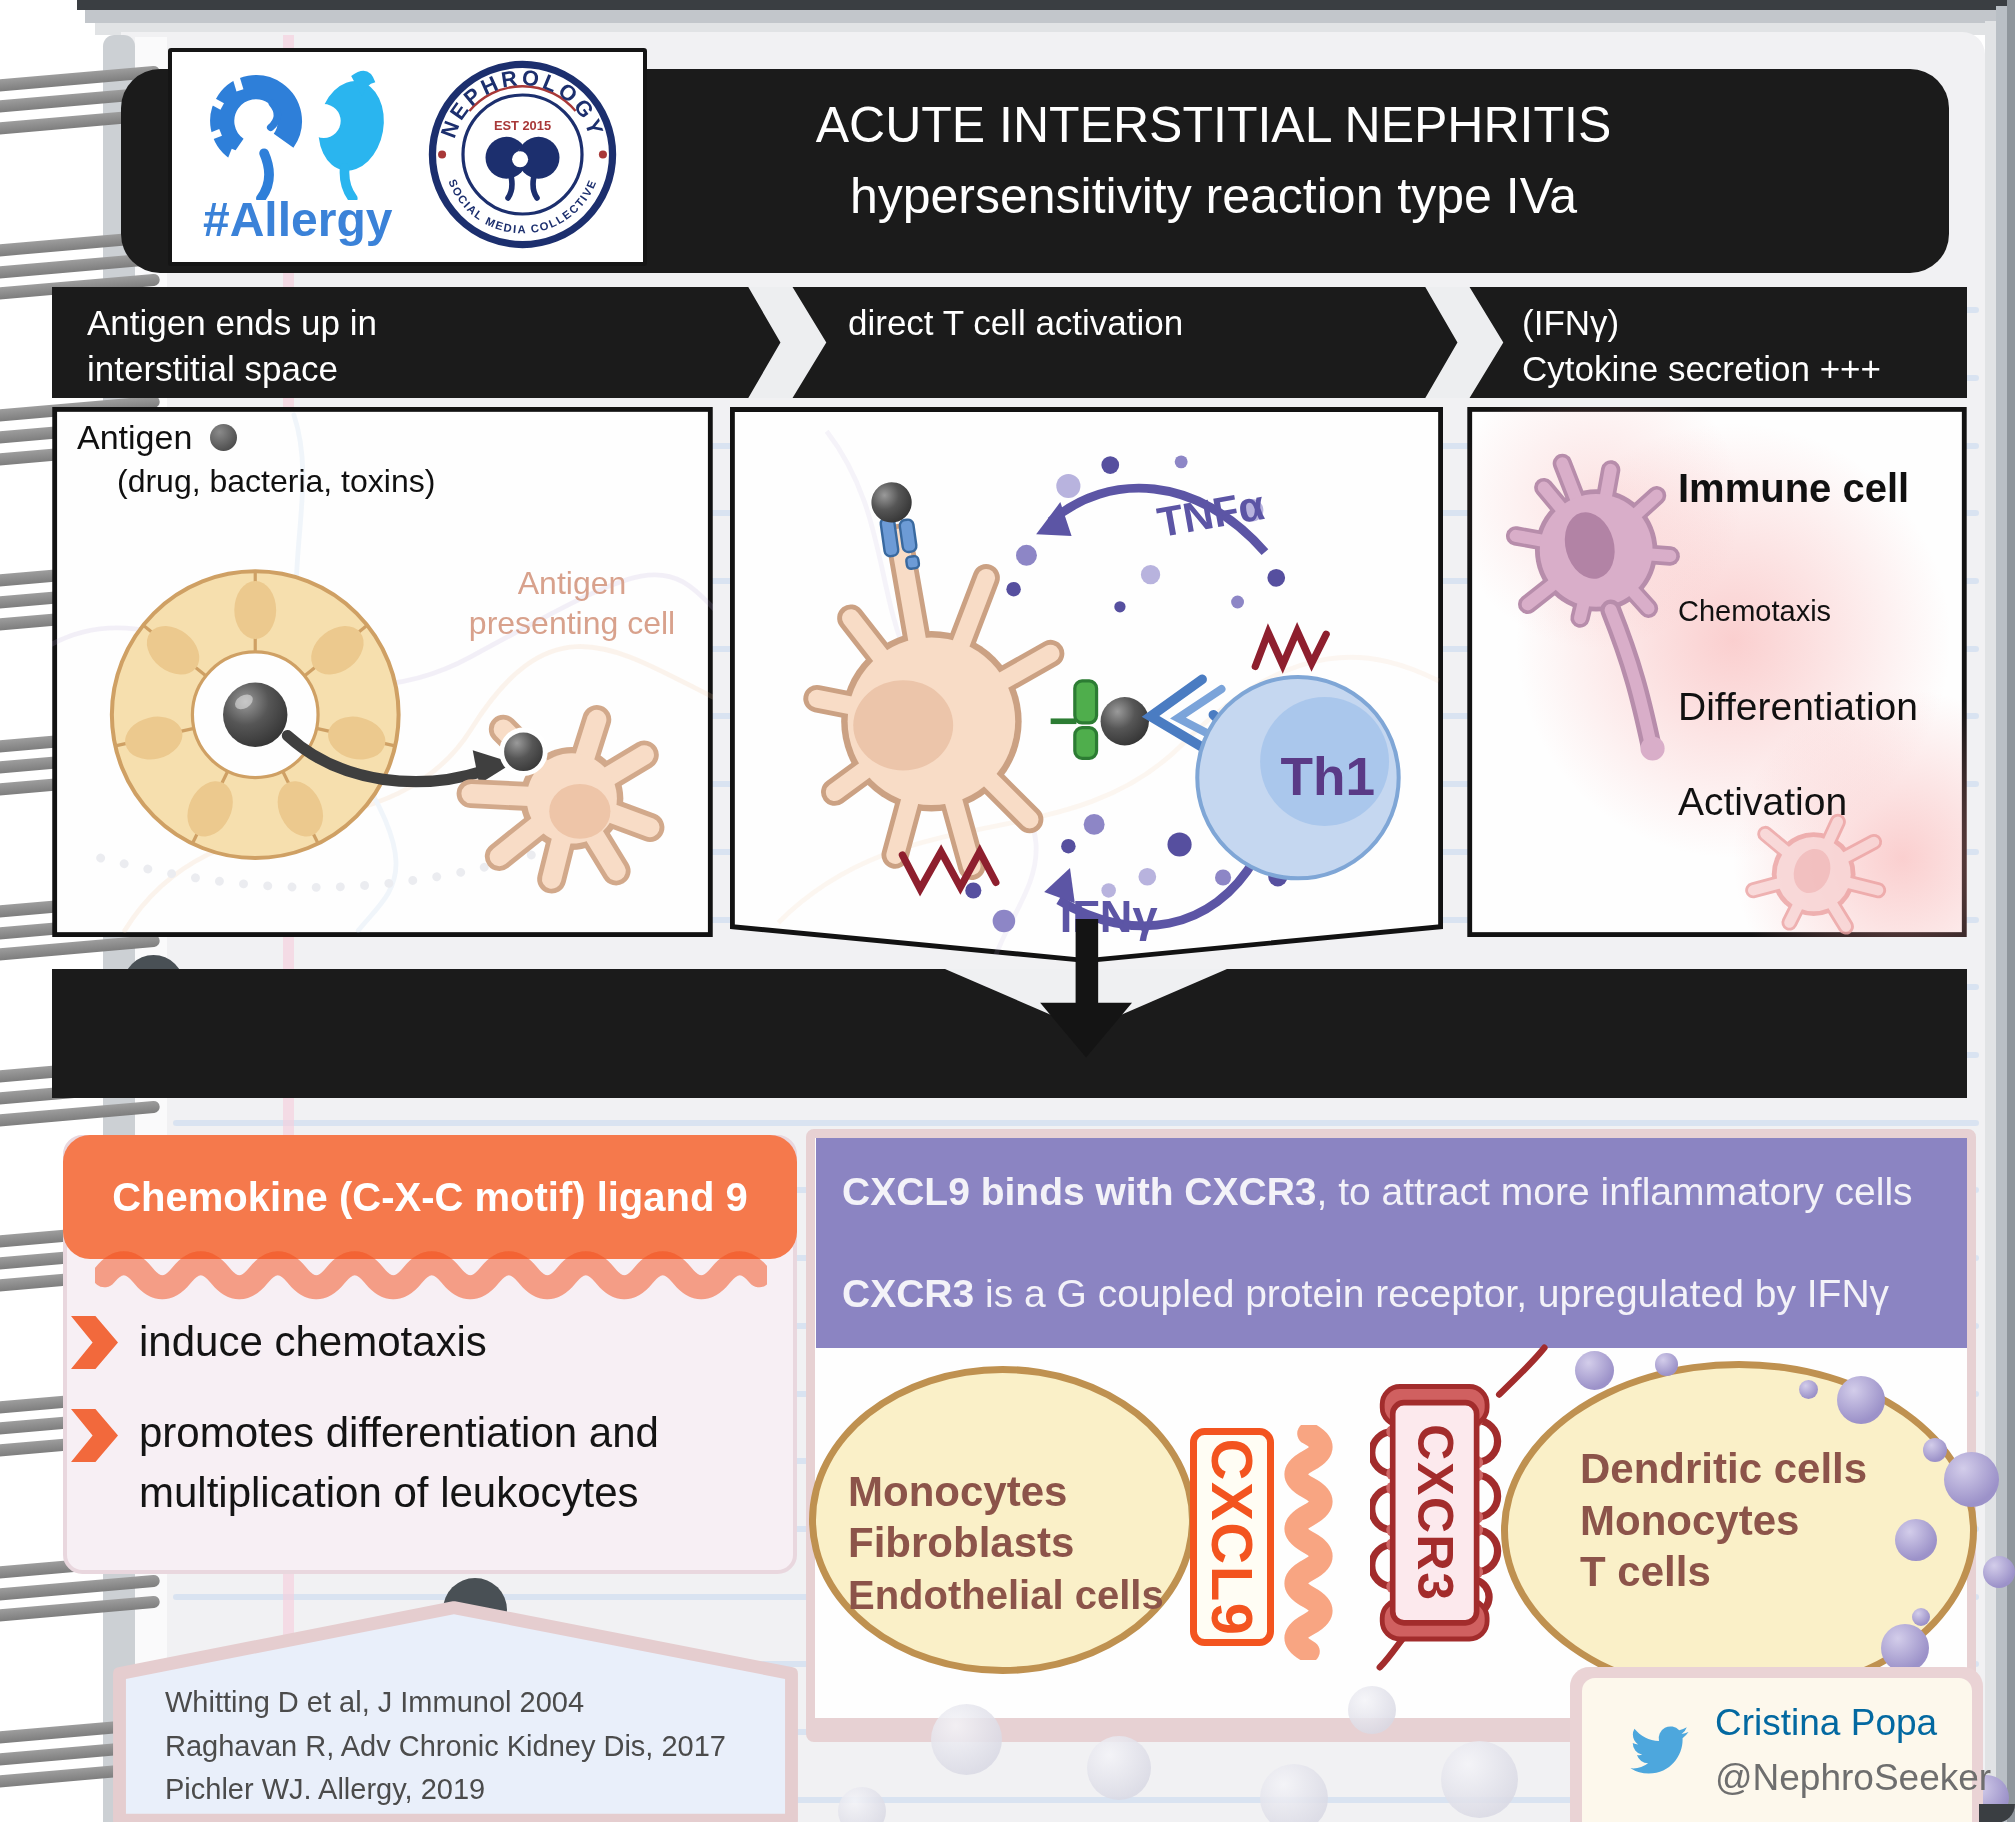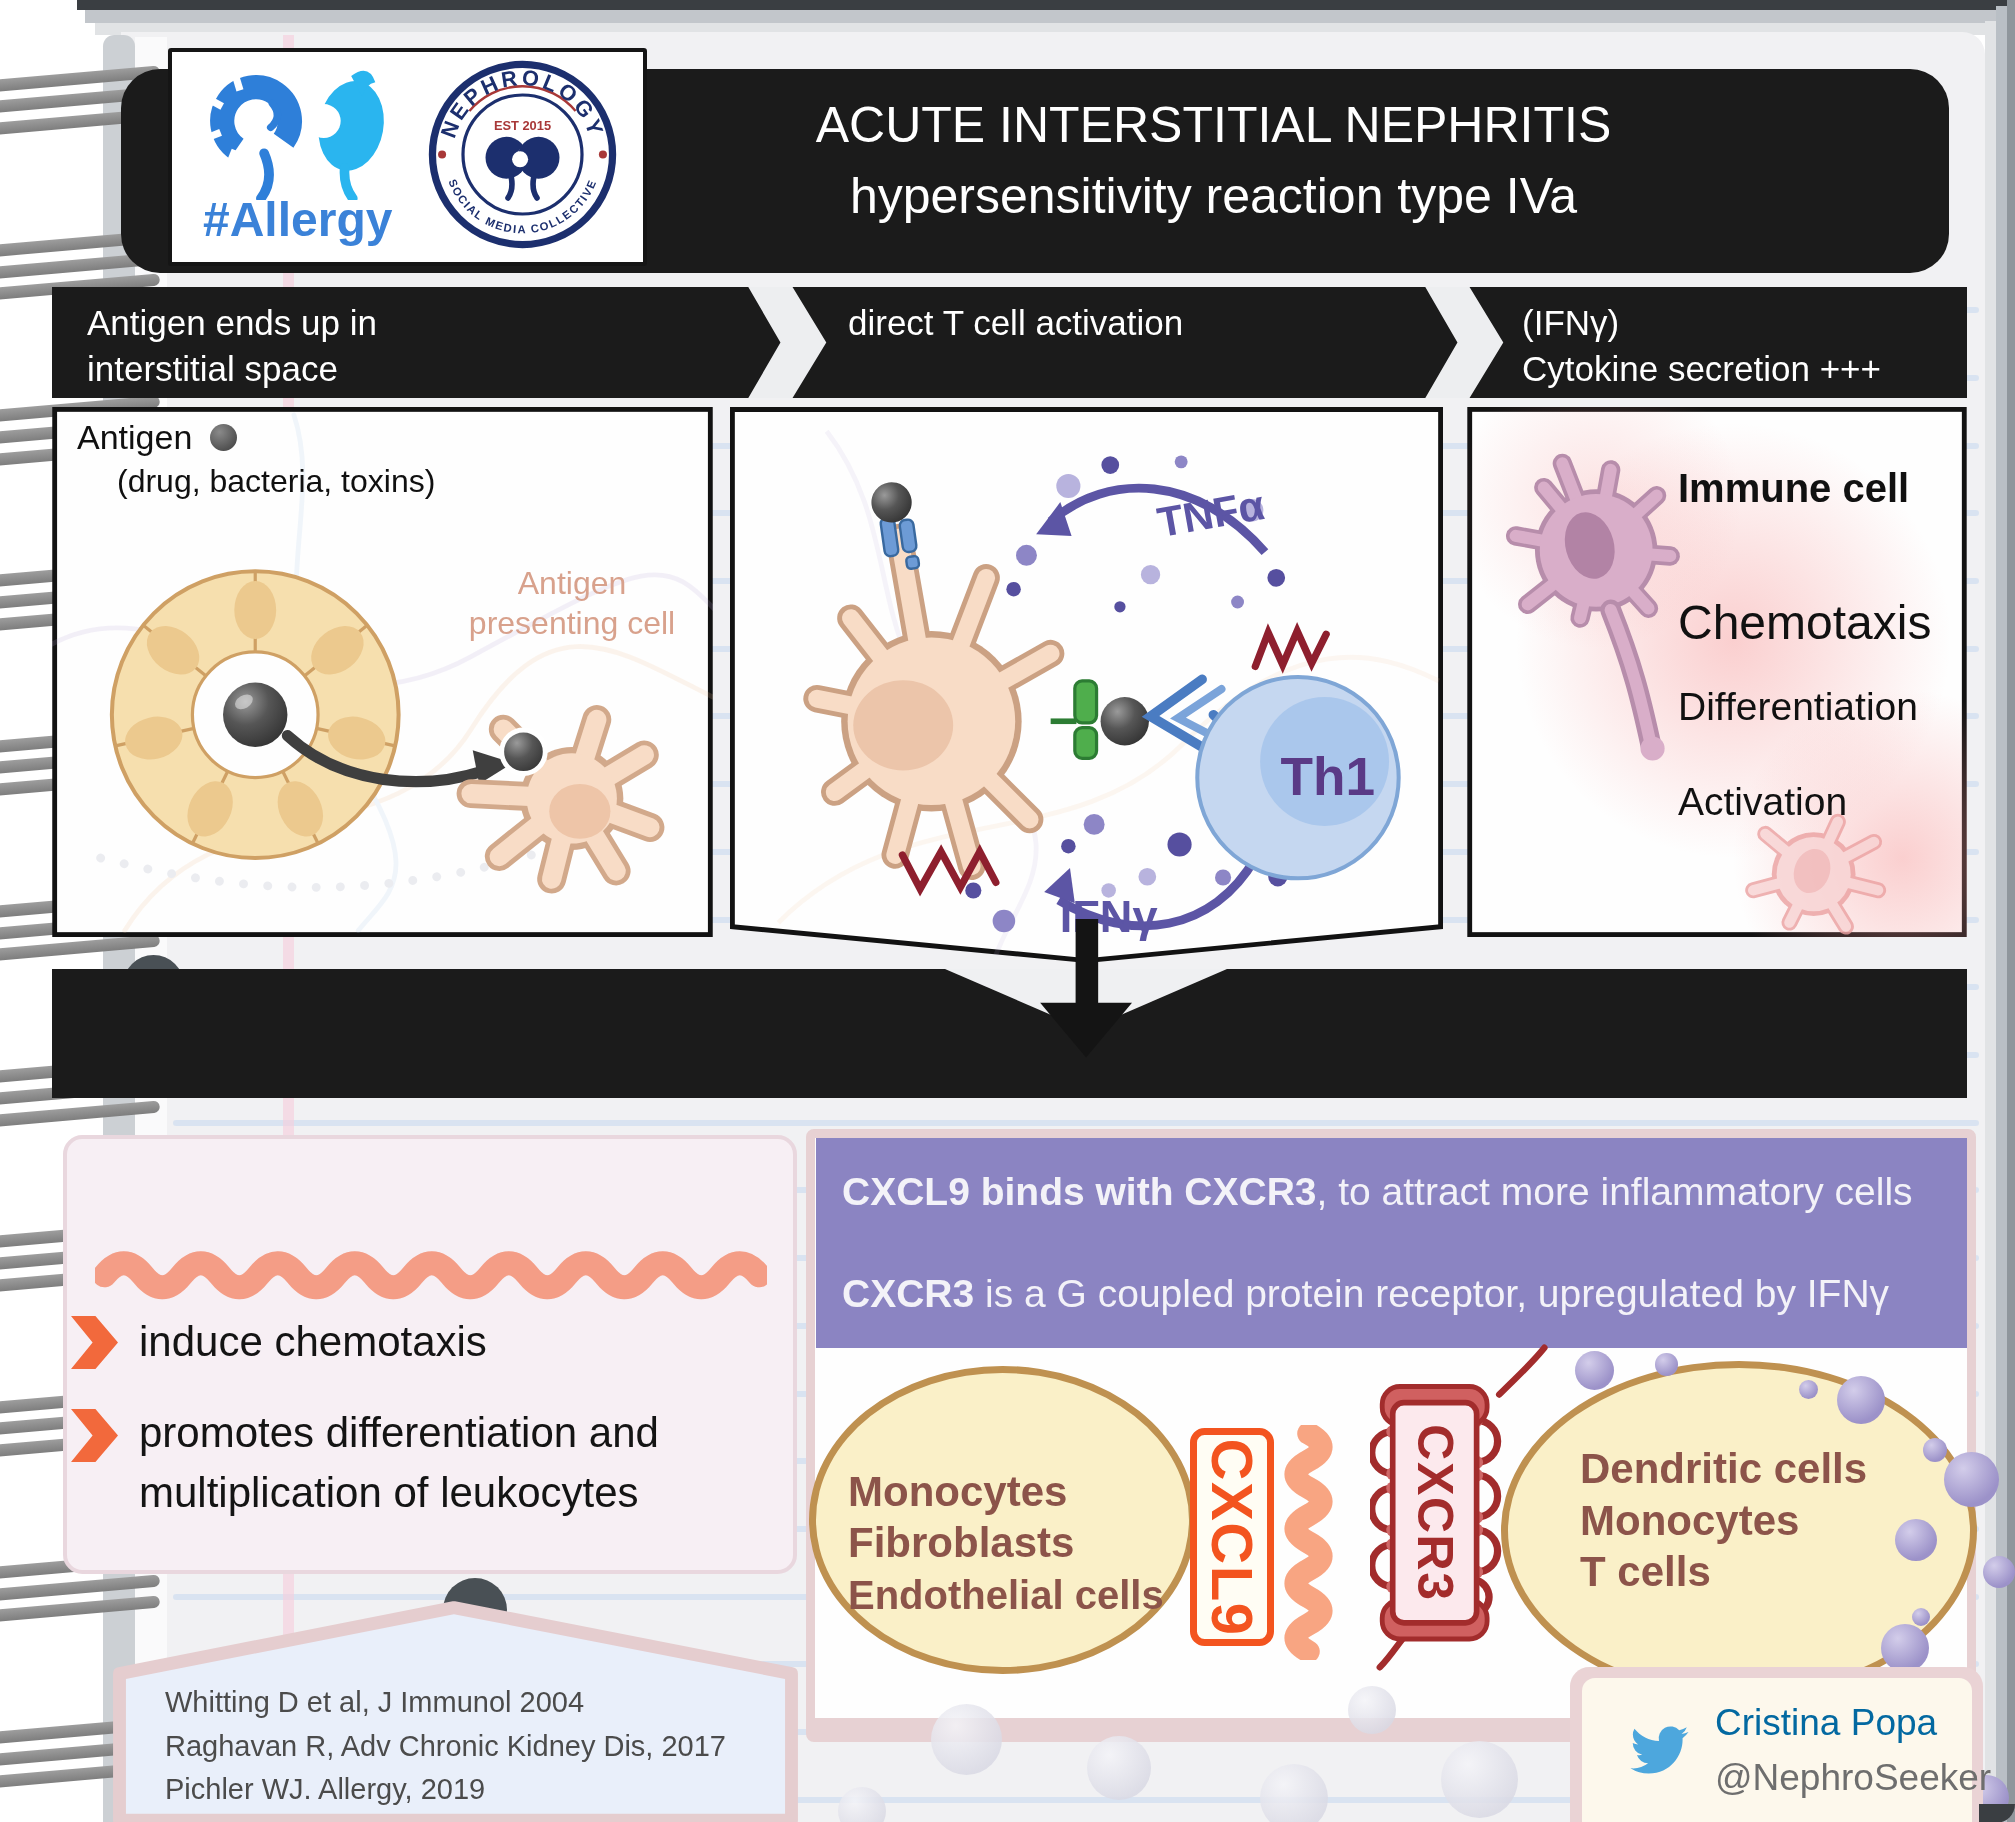--- a/index.html
+++ b/index.html
@@ -388,32 +388,35 @@
           <line x1="430" y1="580" x2="470" y2="645" stroke="#f8d3d3" stroke-width="13" stroke-linecap="round"></line>
           <line x1="430" y1="580" x2="510" y2="600" stroke="#f8d3d3" stroke-width="13" stroke-linecap="round"></line>
           <line x1="430" y1="580" x2="505" y2="540" stroke="#f8d3d3" stroke-width="13" stroke-linecap="round"></line>
           <line x1="430" y1="580" x2="460" y2="515" stroke="#f8d3d3" stroke-width="13" stroke-linecap="round"></line>
           <circle cx="430" cy="580" r="46" fill="#f8d3d3"></circle>
         </g>
       <ellipse cx="428" cy="576" rx="22" ry="28" fill="#f0b6b6" transform="rotate(20 428 576)"></ellipse>
     </g>
   </svg>
   <div class="abs" style="left:1678px;top:466px;font-size:40px;font-weight:bold;color:#111111;">Immune cell</div>
-  <div class="abs" style="left:1678px;top:595px;font-size:48px;color:#111111;">Chemotaxis</div>
+  <div class="abs" style="left:1678px;top:595px;font-size:29px;color:#111111;">Chemotaxis</div>
   <div class="abs" style="left:1678px;top:685px;font-size:39px;color:#111111;">Differentiation</div>
   <div class="abs" style="left:1678px;top:780px;font-size:39px;color:#111111;">Activation</div>
 
   <div class="abs" style="left:123px;top:955px;width:61px;height:61px;border-radius:50%;background:#495055;"></div>
   <div class="abs" style="left:52px;top:969px;width:1915px;height:129px;background:#1b1b1b;"></div>
   <div class="abs" style="left:945px;top:969px;width:282px;height:61px;background:#eff0f2;clip-path:polygon(0 0,100% 0,50% 100%);"></div>
   <svg class="abs" style="left:1032px;top:919px;" width="113" height="141" viewBox="0 0 140 175">
     <path d="M54,0 H82 V104 H124 L67,172 L10,104 H54 Z" fill="#141414"></path>
   </svg>
 
   <div class="abs" style="left:63px;top:1135px;width:734px;height:439px;background:#f7eff4;border:4.8px solid #e9d7de;border-radius:19.3px;box-sizing:border-box;"></div>
+  <div class="abs" style="left:63px;top:1135px;width:734px;height:124px;background:#f5794c;border-radius:27px;display:flex;align-items:center;justify-content:center;">
+    <span style="color:#ffffff;font-size:40px;font-weight:bold;">Chemokine (C-X-C motif) ligand 9</span>
+  </div>
   <svg class="abs" style="left:95px;top:1248px;" width="672" height="77" viewBox="0 0 834 96">
     <path id="hsq" d="M10,34 q24,-30 48,0 t48,0 t48,0 t48,0 t48,0 t48,0 t48,0 t48,0 t48,0 t48,0 t48,0 t48,0 t48,0 t48,0 t48,0 t48,0 t48,0" fill="none" stroke="rgba(243,80,30,.30)" stroke-width="30" stroke-linecap="round"></path>
     <use href="#hsq" stroke="#f3561f" stroke-width="14"></use>
   </svg>
   <div class="chev" style="left:71px;top:1316px;"></div>
   <div class="abs btxt" style="left:139px;top:1312px;">induce chemotaxis</div>
   <div class="chev" style="left:71px;top:1409px;"></div>
   <div class="abs btxt prelines" style="left:139px;top:1403px;">promotes differentiation and
 multiplication of leukocytes</div>
 

